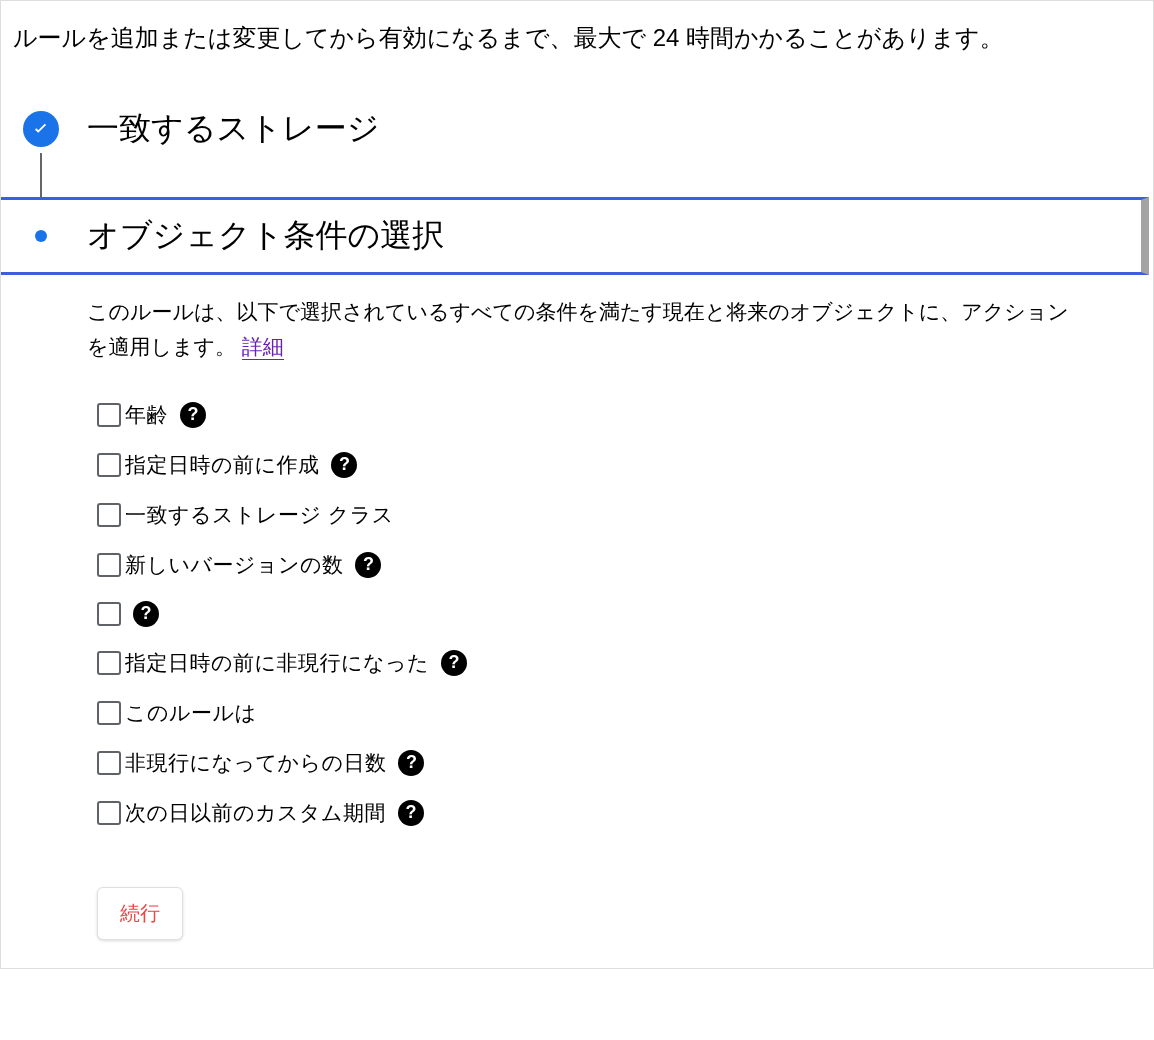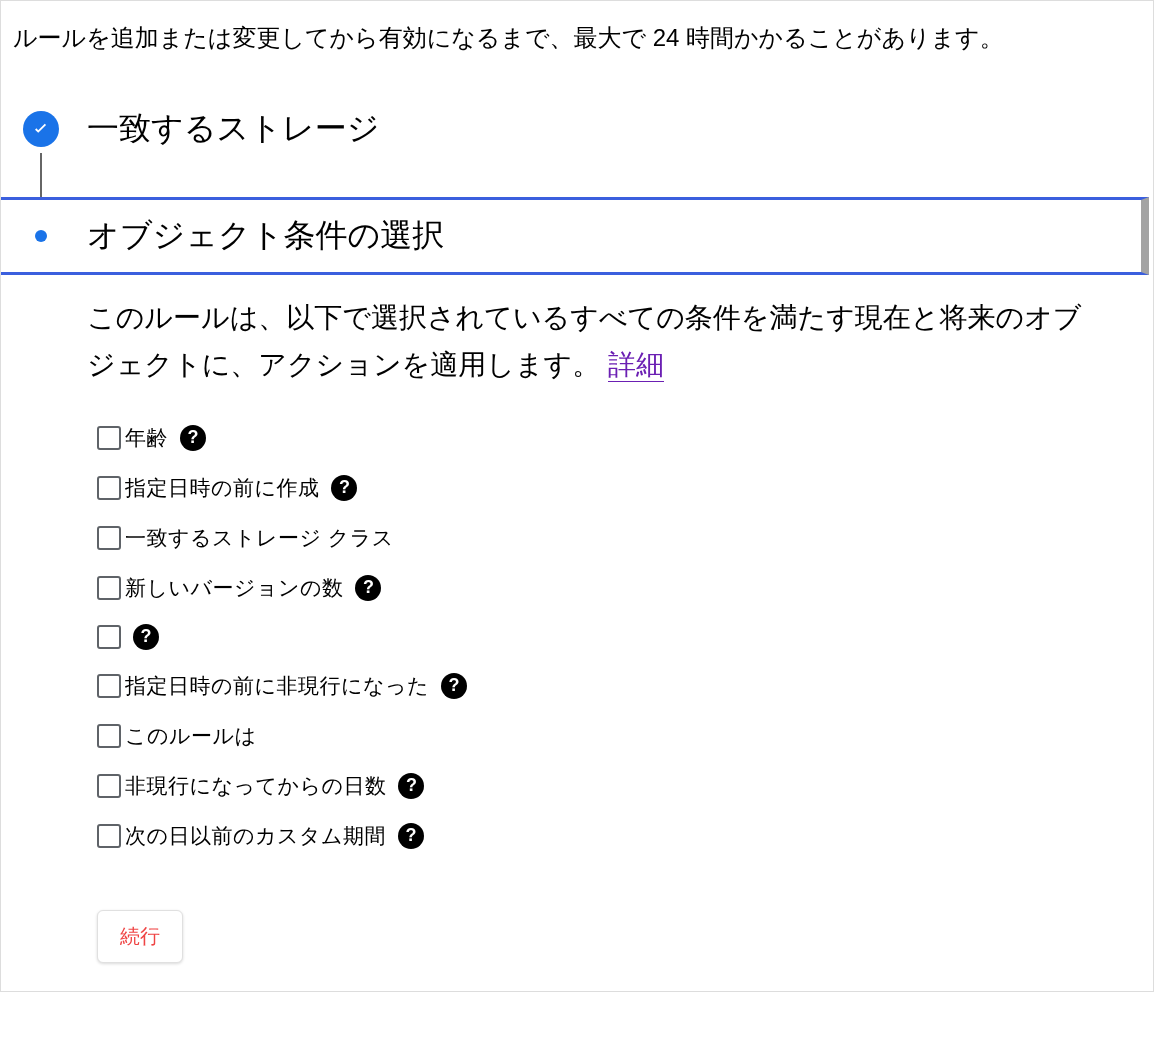--- a/index.html
+++ b/index.html
@@ -81,21 +81,21 @@
       border-right: 8px solid #a3a3a3;
       padding: 14px 22px 14px 22px;
       display: flex;
       align-items: center;
       margin-right: 4px;
     }
     .step-body {
       padding: 20px 22px 0 86px;
     }
     .step-desc {
-      font-size: 28px;
+      font-size: 21px;
       line-height: 1.65;
       color: #000;
       max-width: 1000px;
       margin-bottom: 36px;
     }
     .learn-more {
       color: #6b1fb3;
       text-decoration: none;
       border-bottom: 1px solid #6b1fb3;
       padding-bottom: 1px;

